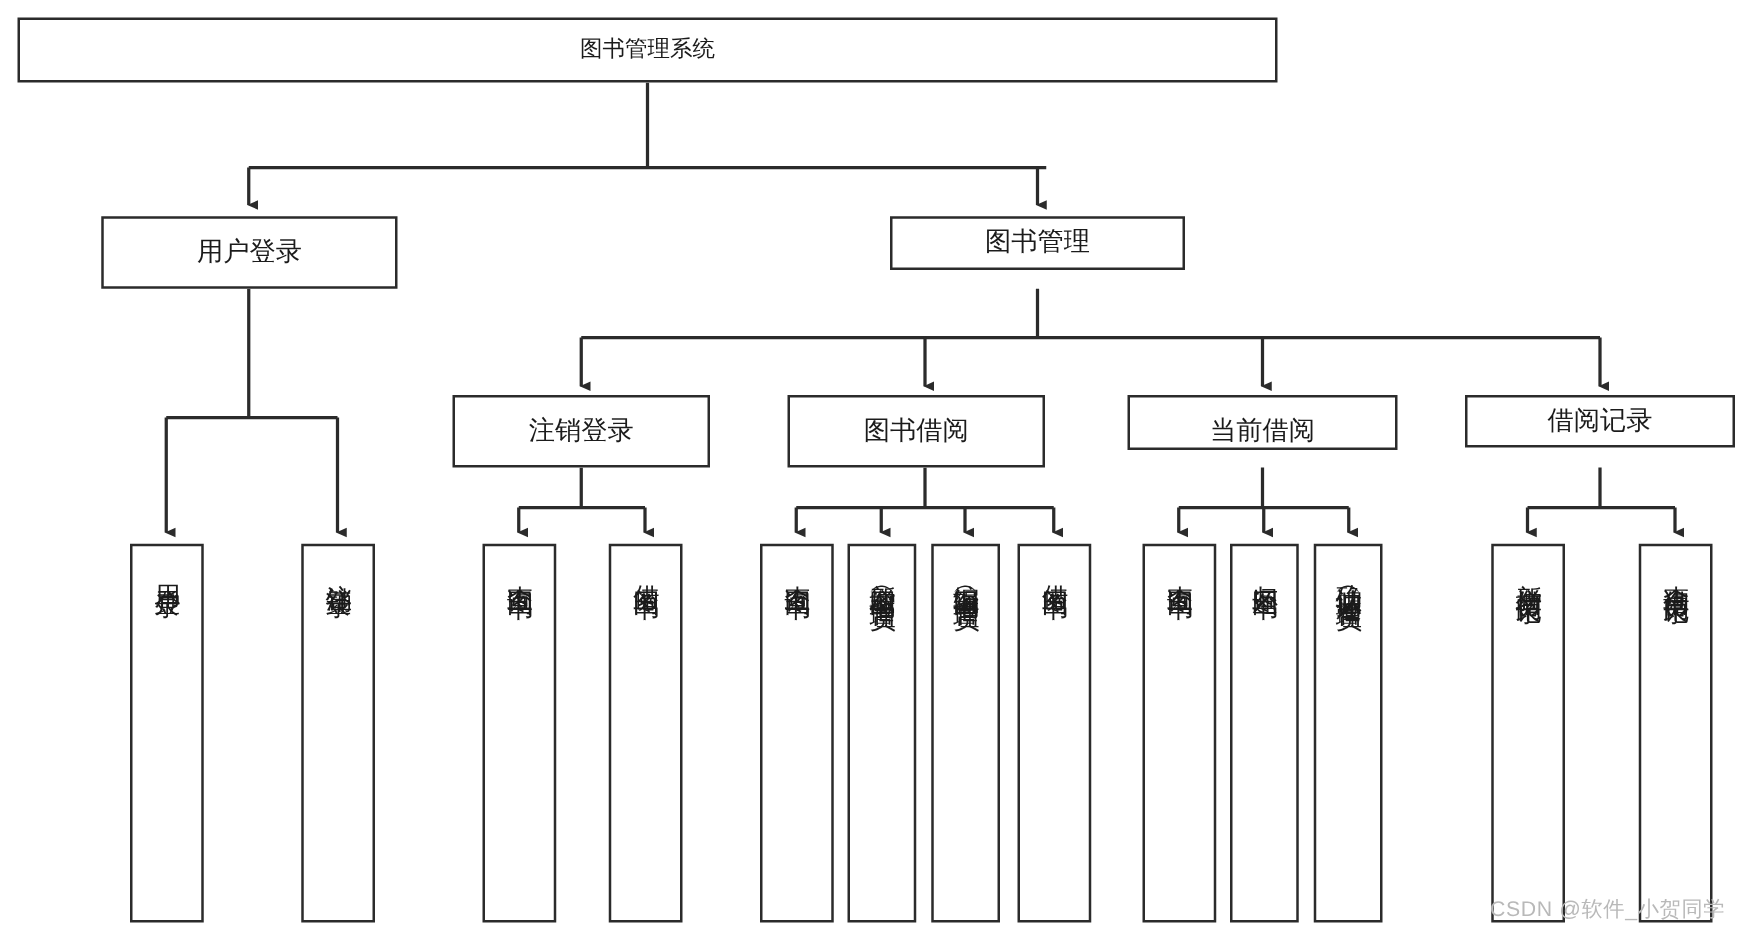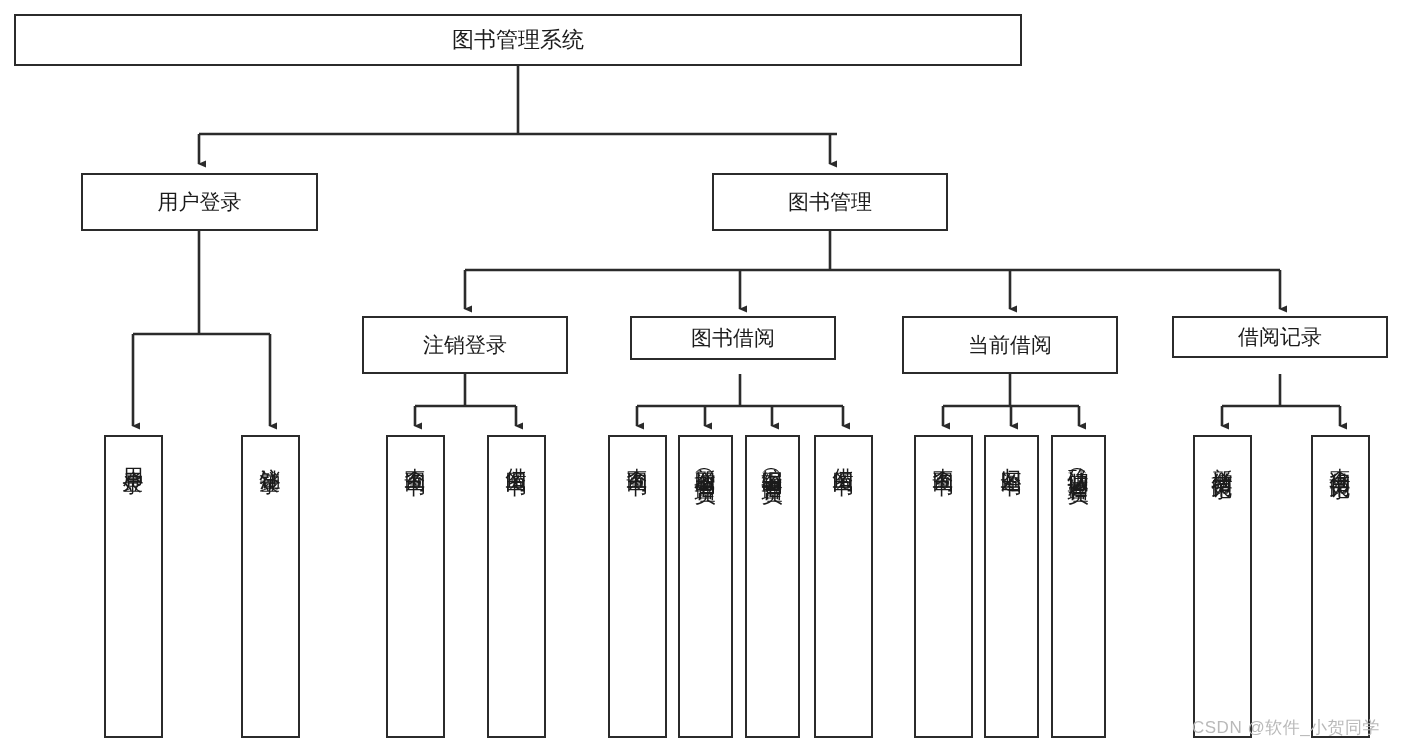--- a/index.html
+++ b/index.html
@@ -38,21 +38,21 @@
     z-index: 2;
   }
   .node-label {
     display: block;
     white-space: pre-line;
   }
   .node.horizontal .node-label {
     font-size: 21px;
   }
   .node.root .node-label {
-    font-size: 22px;
+    font-size: 18px;
   }
   .node.vertical {
     align-items: flex-start;
     padding-top: 14px;
   }
   .node.vertical .node-label {
     writing-mode: vertical-rl;
     text-orientation: upright;
     font-size: 21px;
     letter-spacing: 2.5px;
@@ -123,31 +123,31 @@
     </g>
   </svg>
 
   <div class="node root horizontal" style="left:14px; top:14px; width:1008px; height:52px;">
     <span class="node-label">图书管理系统</span>
   </div>
 
   <div class="node horizontal" style="left:81px; top:173px; width:237px; height:58px;">
     <span class="node-label">用户登录</span>
   </div>
-  <div class="node horizontal" style="left:712px; top:173px; width:236px; height:58px;">
+  <div class="node horizontal" style="left:712px; top:173px; width:236px; height:43px;">
     <span class="node-label">图书管理</span>
   </div>
 
   <div class="node horizontal" style="left:362px; top:316px; width:206px; height:58px;">
     <span class="node-label">注销登录</span>
   </div>
-  <div class="node horizontal" style="left:630px; top:316px; width:206px; height:44px;">
+  <div class="node horizontal" style="left:630px; top:316px; width:206px; height:58px;">
     <span class="node-label">图书借阅</span>
   </div>
-  <div class="node horizontal" style="left:902px; top:316px; width:216px; height:58px;">
+  <div class="node horizontal" style="left:902px; top:316px; width:216px; height:44px;align-items:flex-end;">
     <span class="node-label">当前借阅</span>
   </div>
   <div class="node horizontal" style="left:1172px; top:316px; width:216px; height:42px;">
     <span class="node-label">借阅记录</span>
   </div>
 
   <div class="node vertical" style="left:104px; top:435px; width:59px; height:303px;">
     <span class="node-label">用户登录</span>
   </div>
   <div class="node vertical" style="left:241px; top:435px; width:59px; height:303px;">

